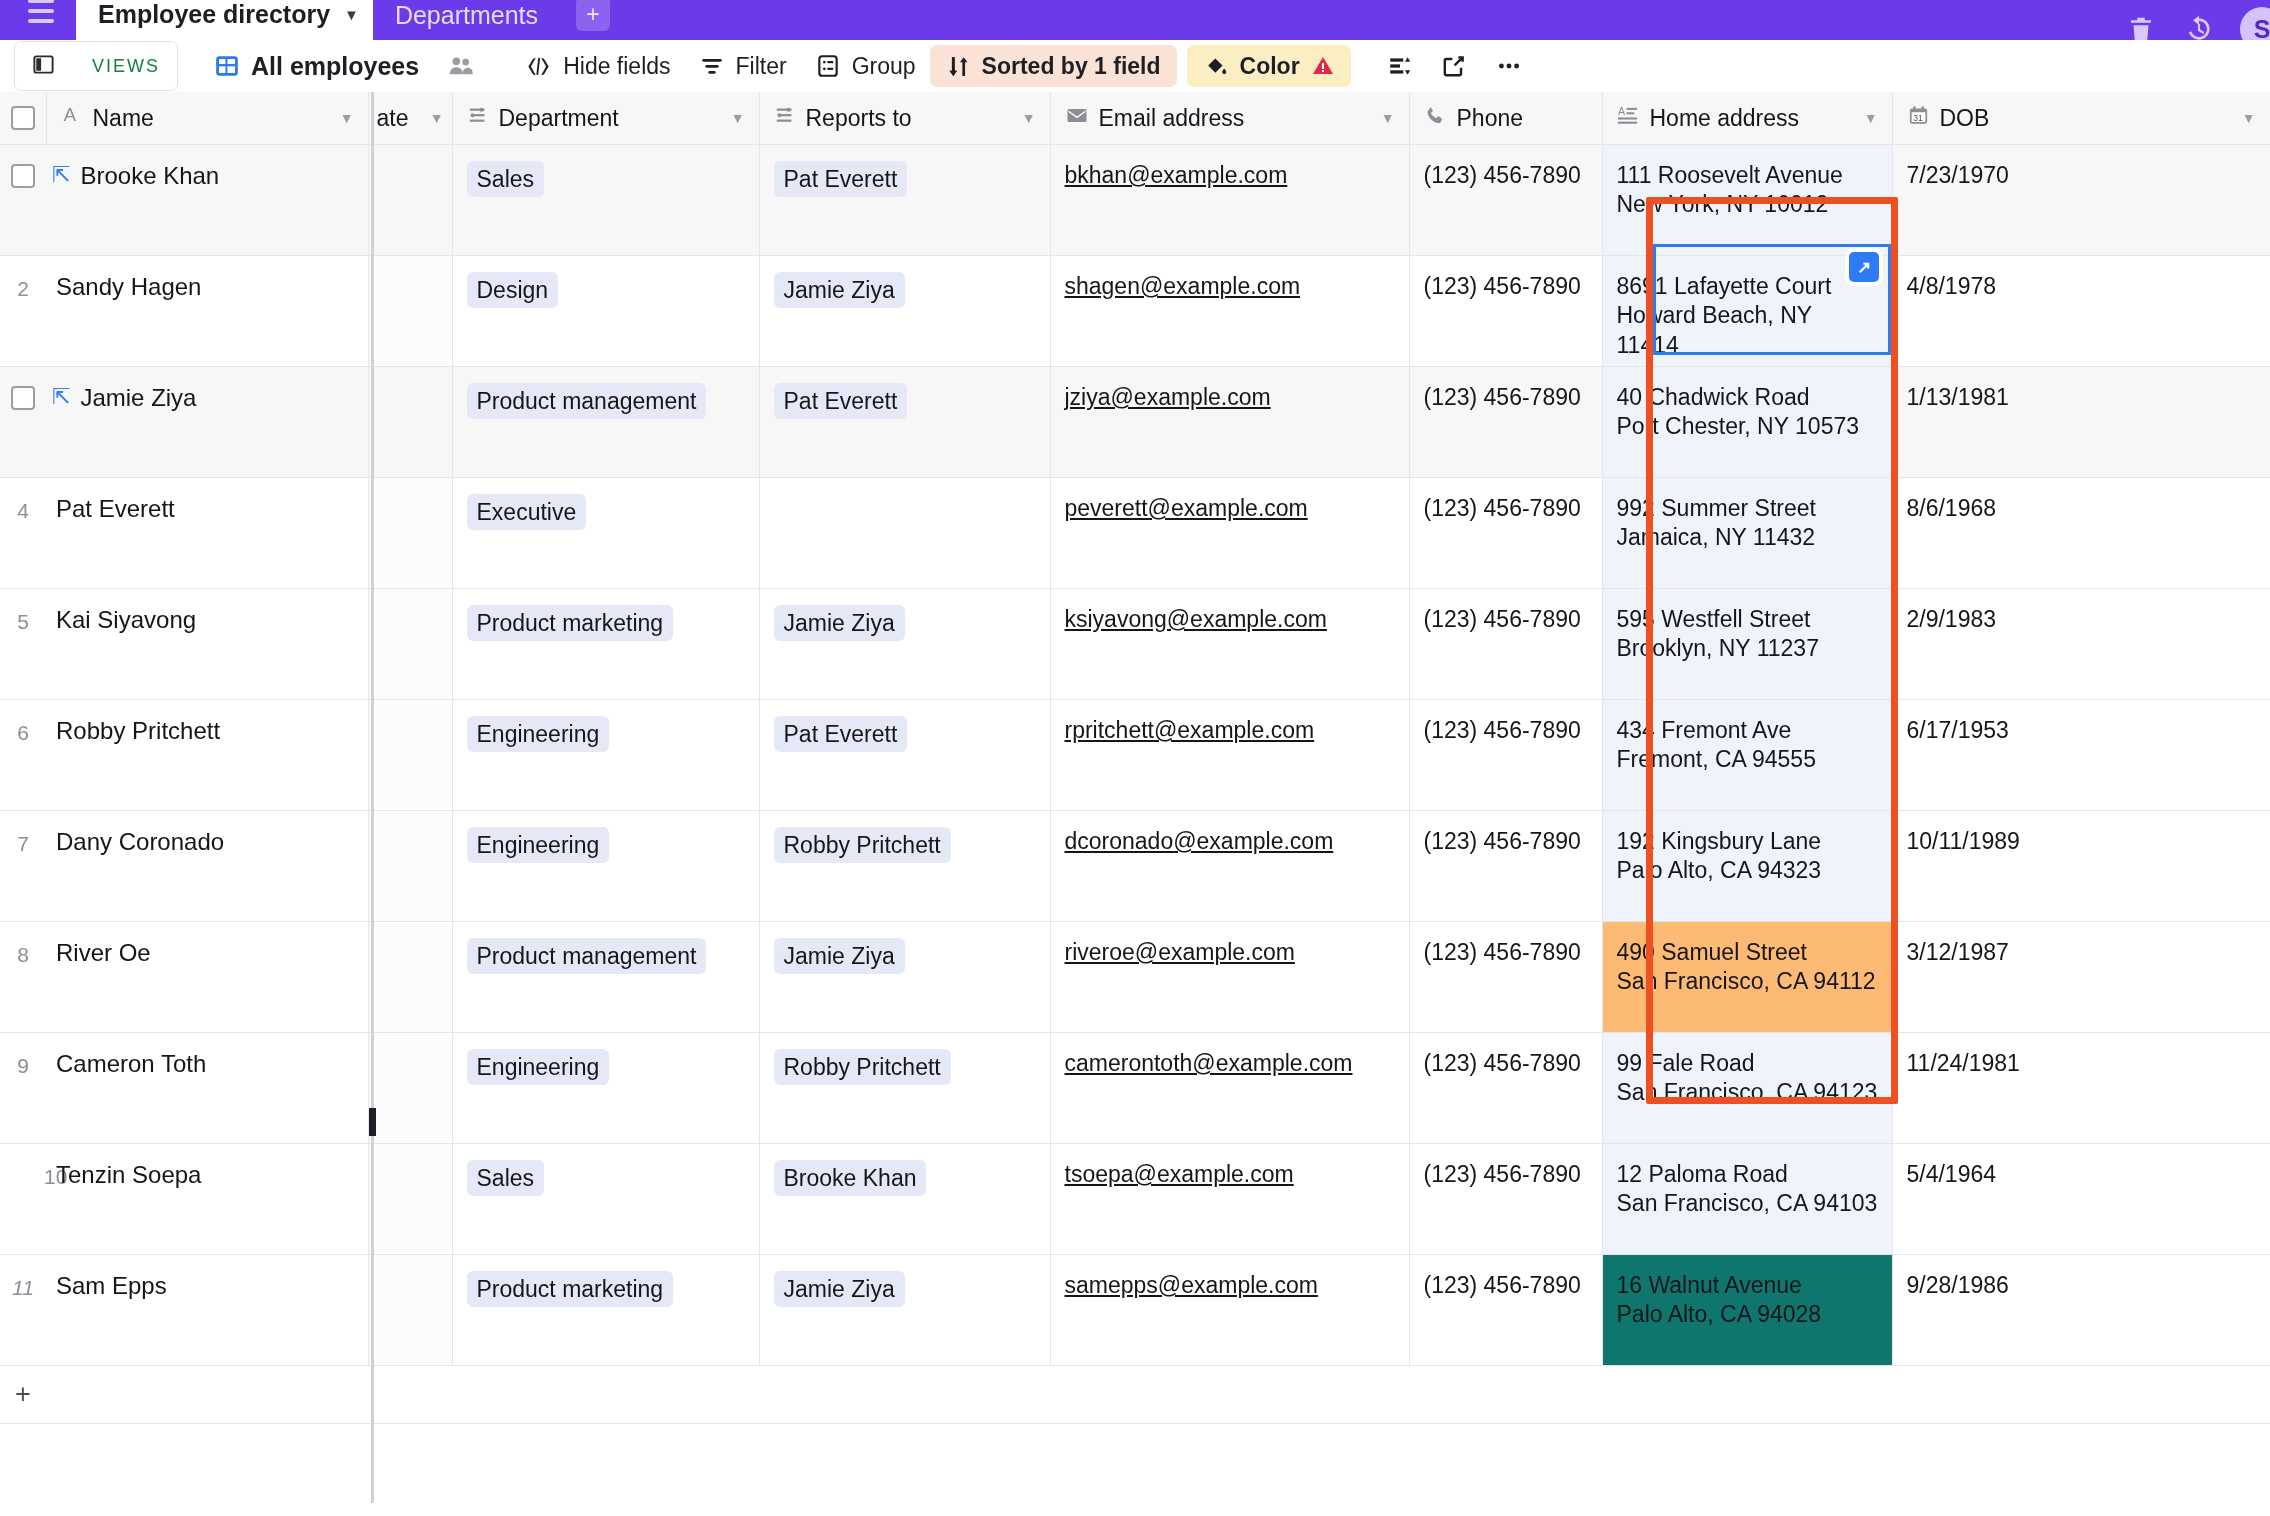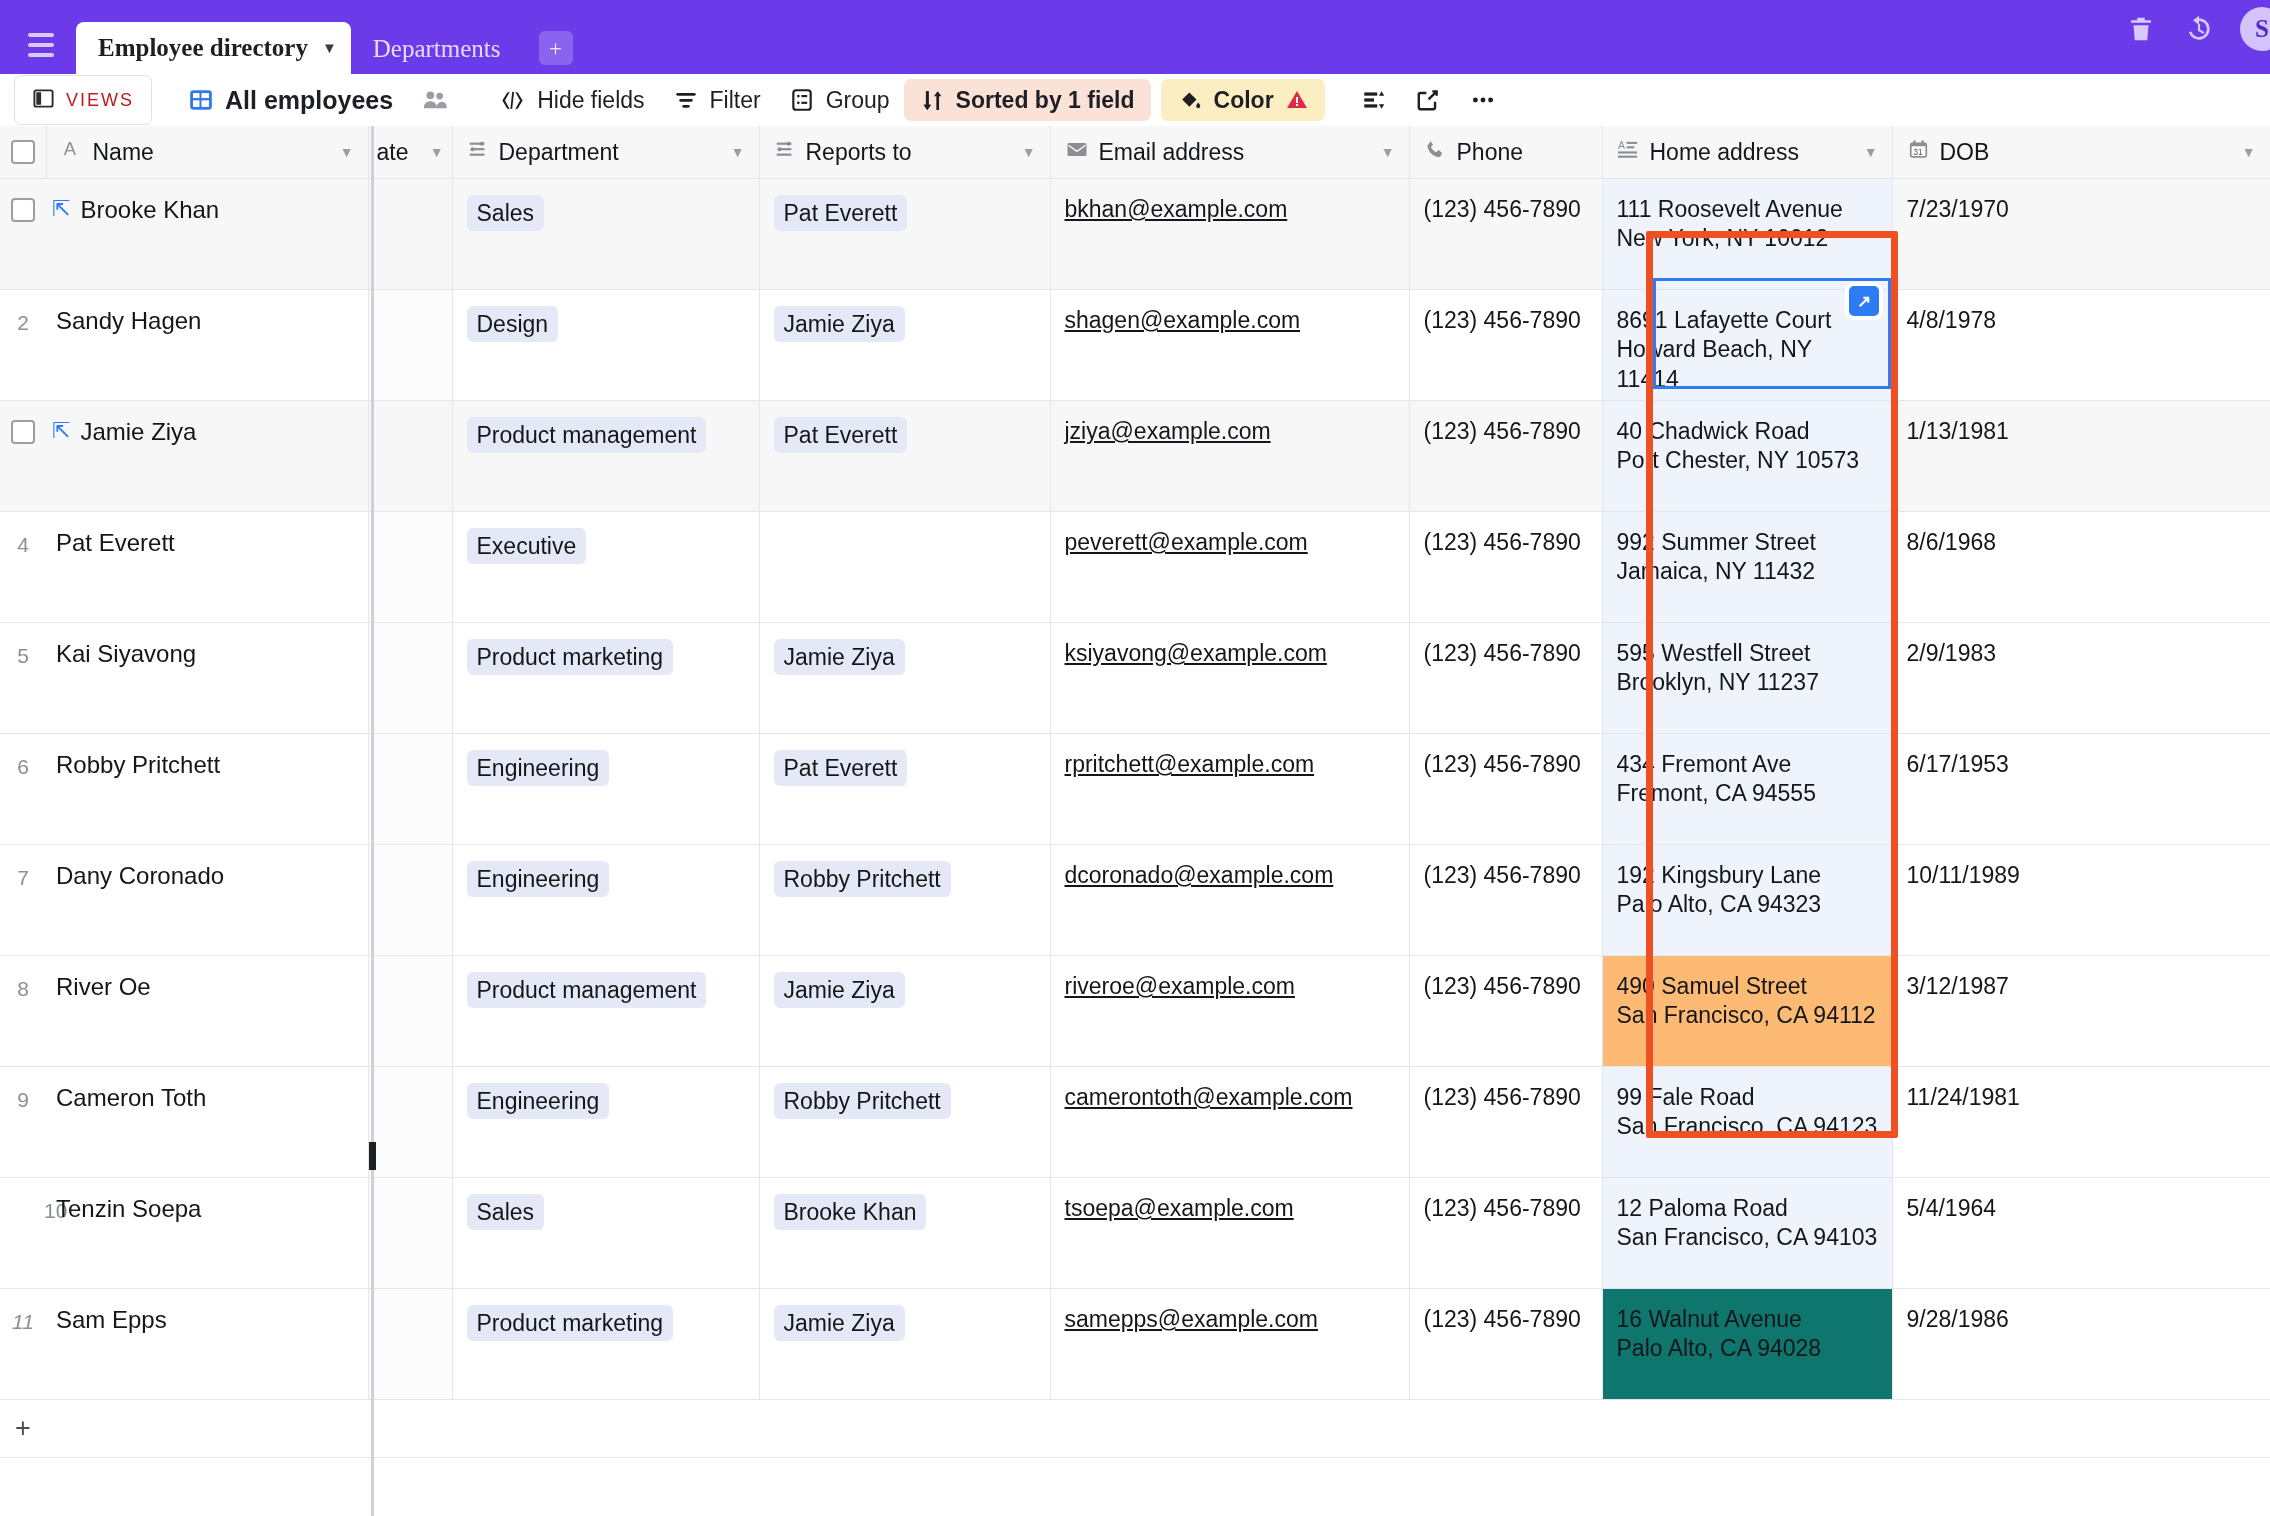--- a/index.html
+++ b/index.html
@@ -6,27 +6,26 @@
   html, body {
     width: 2270px; height: 1516px;
     font-family: "Liberation Sans", sans-serif;
     background: #ffffff;
     overflow: hidden;
   }
 
   
   .topbar {
     position: relative;
-    height: 74px;
+    height: 40px;
     background: #6b3bea;
     display: flex;
     align-items: flex-end;
     padding-left: 18px;
     overflow: hidden;
-    font-family: Liberation Serif, serif;
   }
   .hamburger {
     width: 46px; height: 58px;
     display: flex; flex-direction: column;
     align-items: center; justify-content: center;
     gap: 6px;
     margin-bottom: 0;
   }
   .hamburger span {
     display: block; width: 26px; height: 4px;
@@ -86,21 +85,21 @@
     gap: 0;
   }
   .views-btn {
     display: flex; align-items: center; gap: 11px;
     border: 1.5px solid #e2e2e4;
     border-radius: 7px;
     height: 50px;
     padding: 0 17px;
     margin-right: 22px;
   }
-  .views-label { font-size: 18px; letter-spacing: 2.0px; color: #b91c1c; font-weight: 500; }
+  .views-label { font-size: 18px; letter-spacing: 2.0px; color: #15803d; font-weight: 500; margin-left: 26px; }
   .tb-item {
     display: flex; align-items: center; gap: 11px;
     height: 42px; padding: 0 14px;
     border-radius: 7px;
     font-size: 23px; color: #1d1f25;
     white-space: nowrap;
   }
   .tb-item.strong { font-weight: bold; font-size: 25px; }
   .tb-item.pill-sort { background: #fbe2d6; padding: 0 16px; font-weight: bold; }
   .tb-item.pill-color { background: #fbeec3; padding: 0 16px; font-weight: bold; margin-left: 10px; justify-content: center; }

